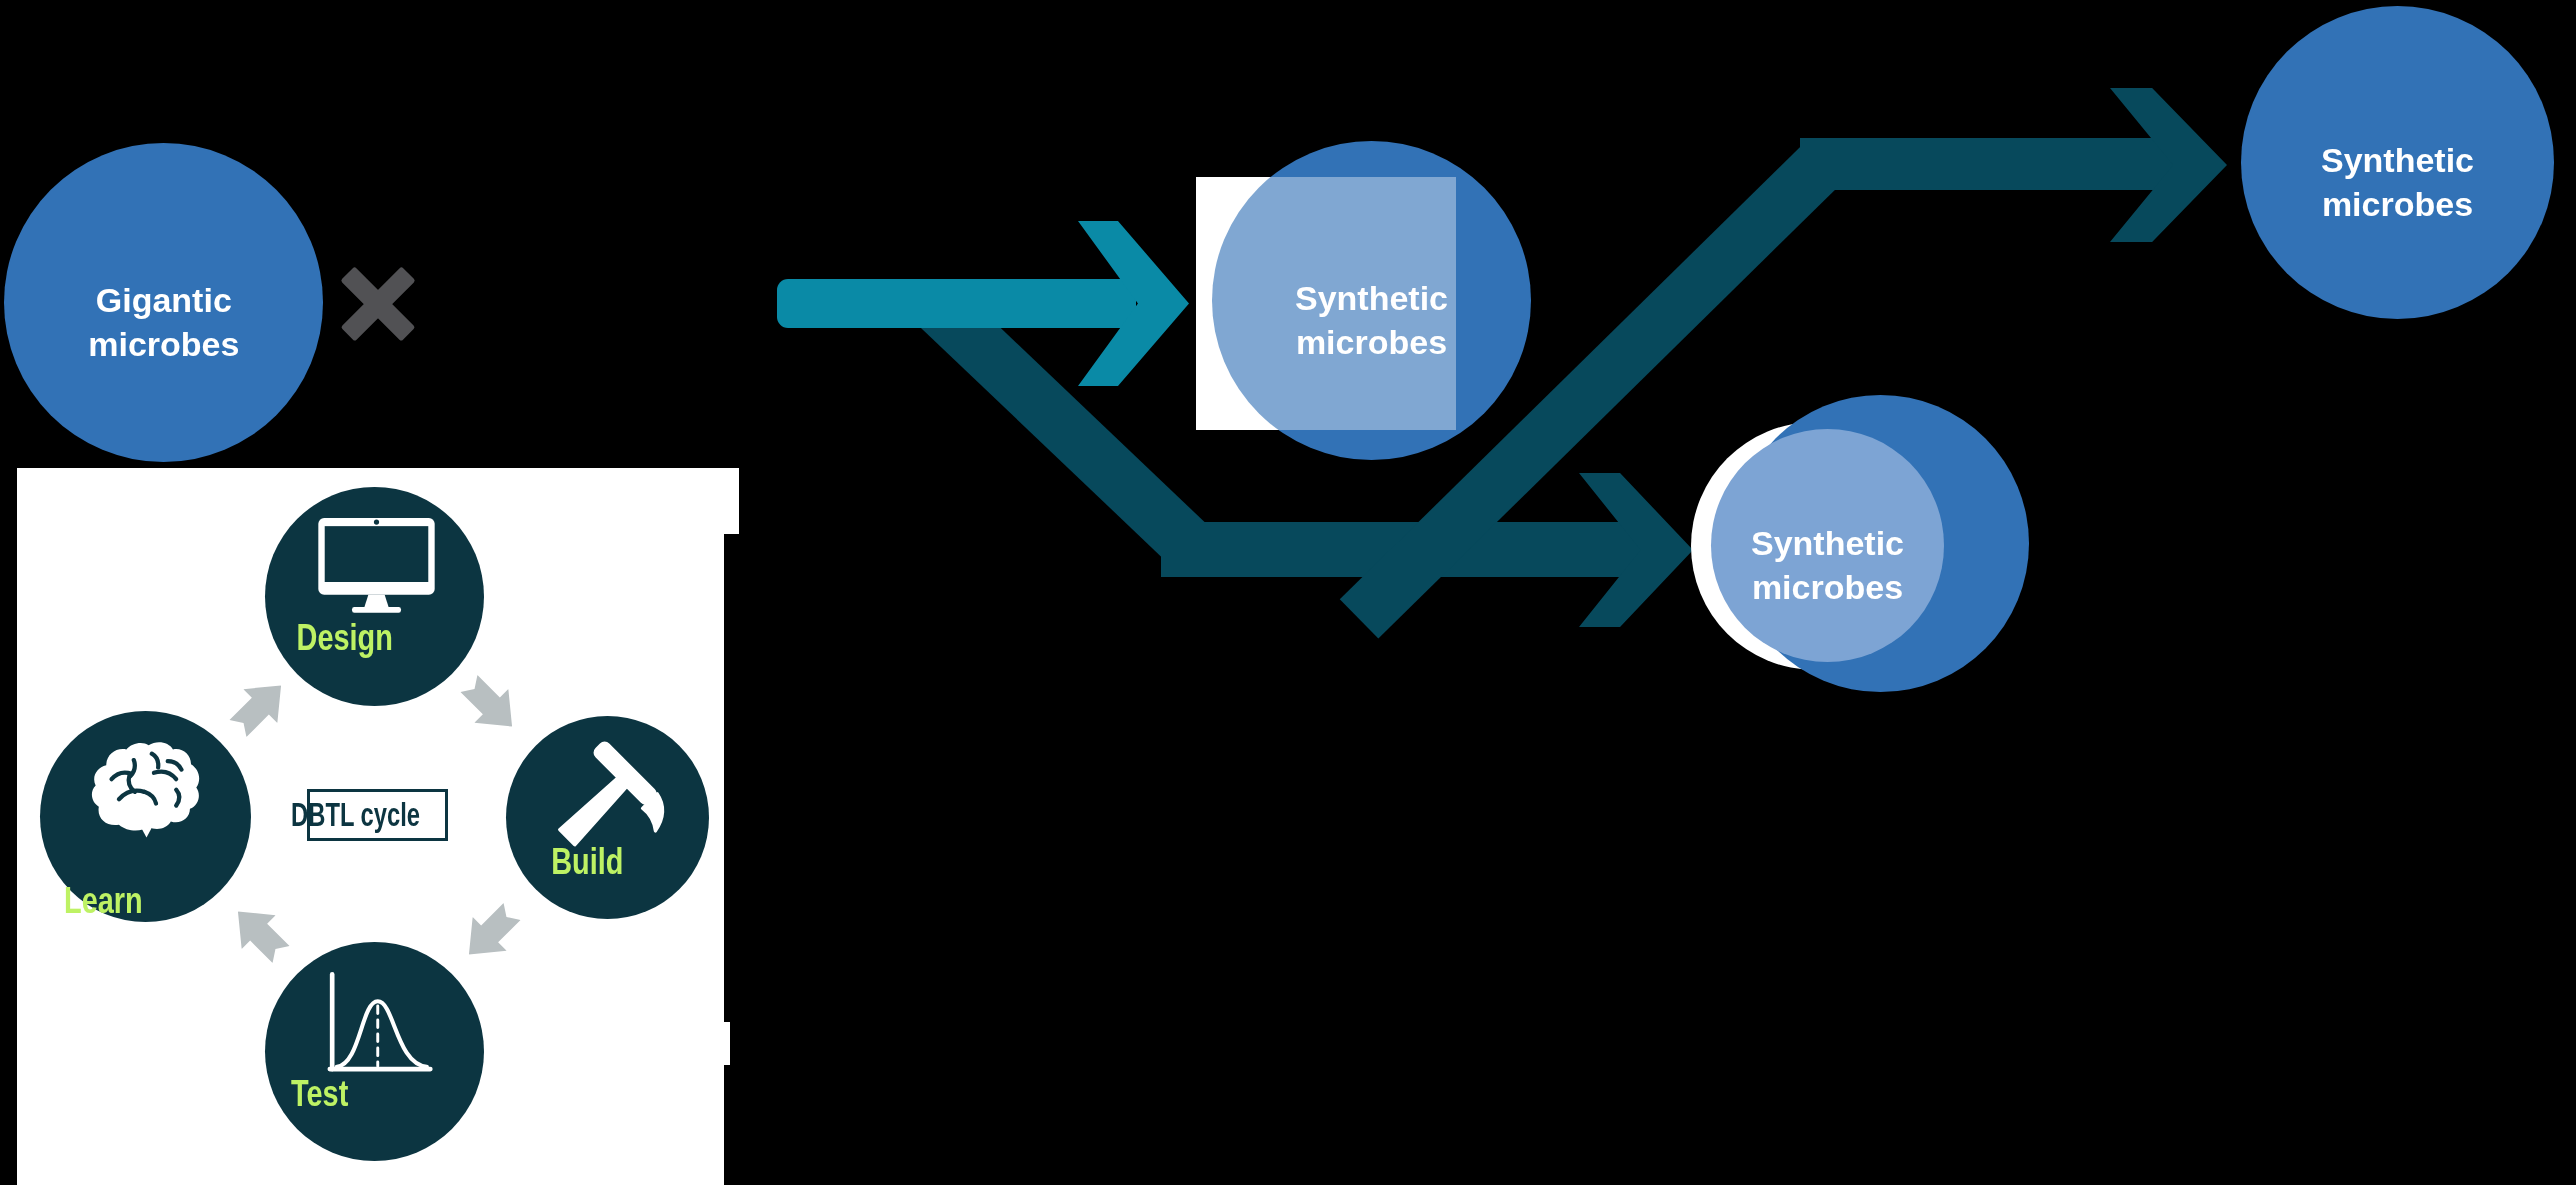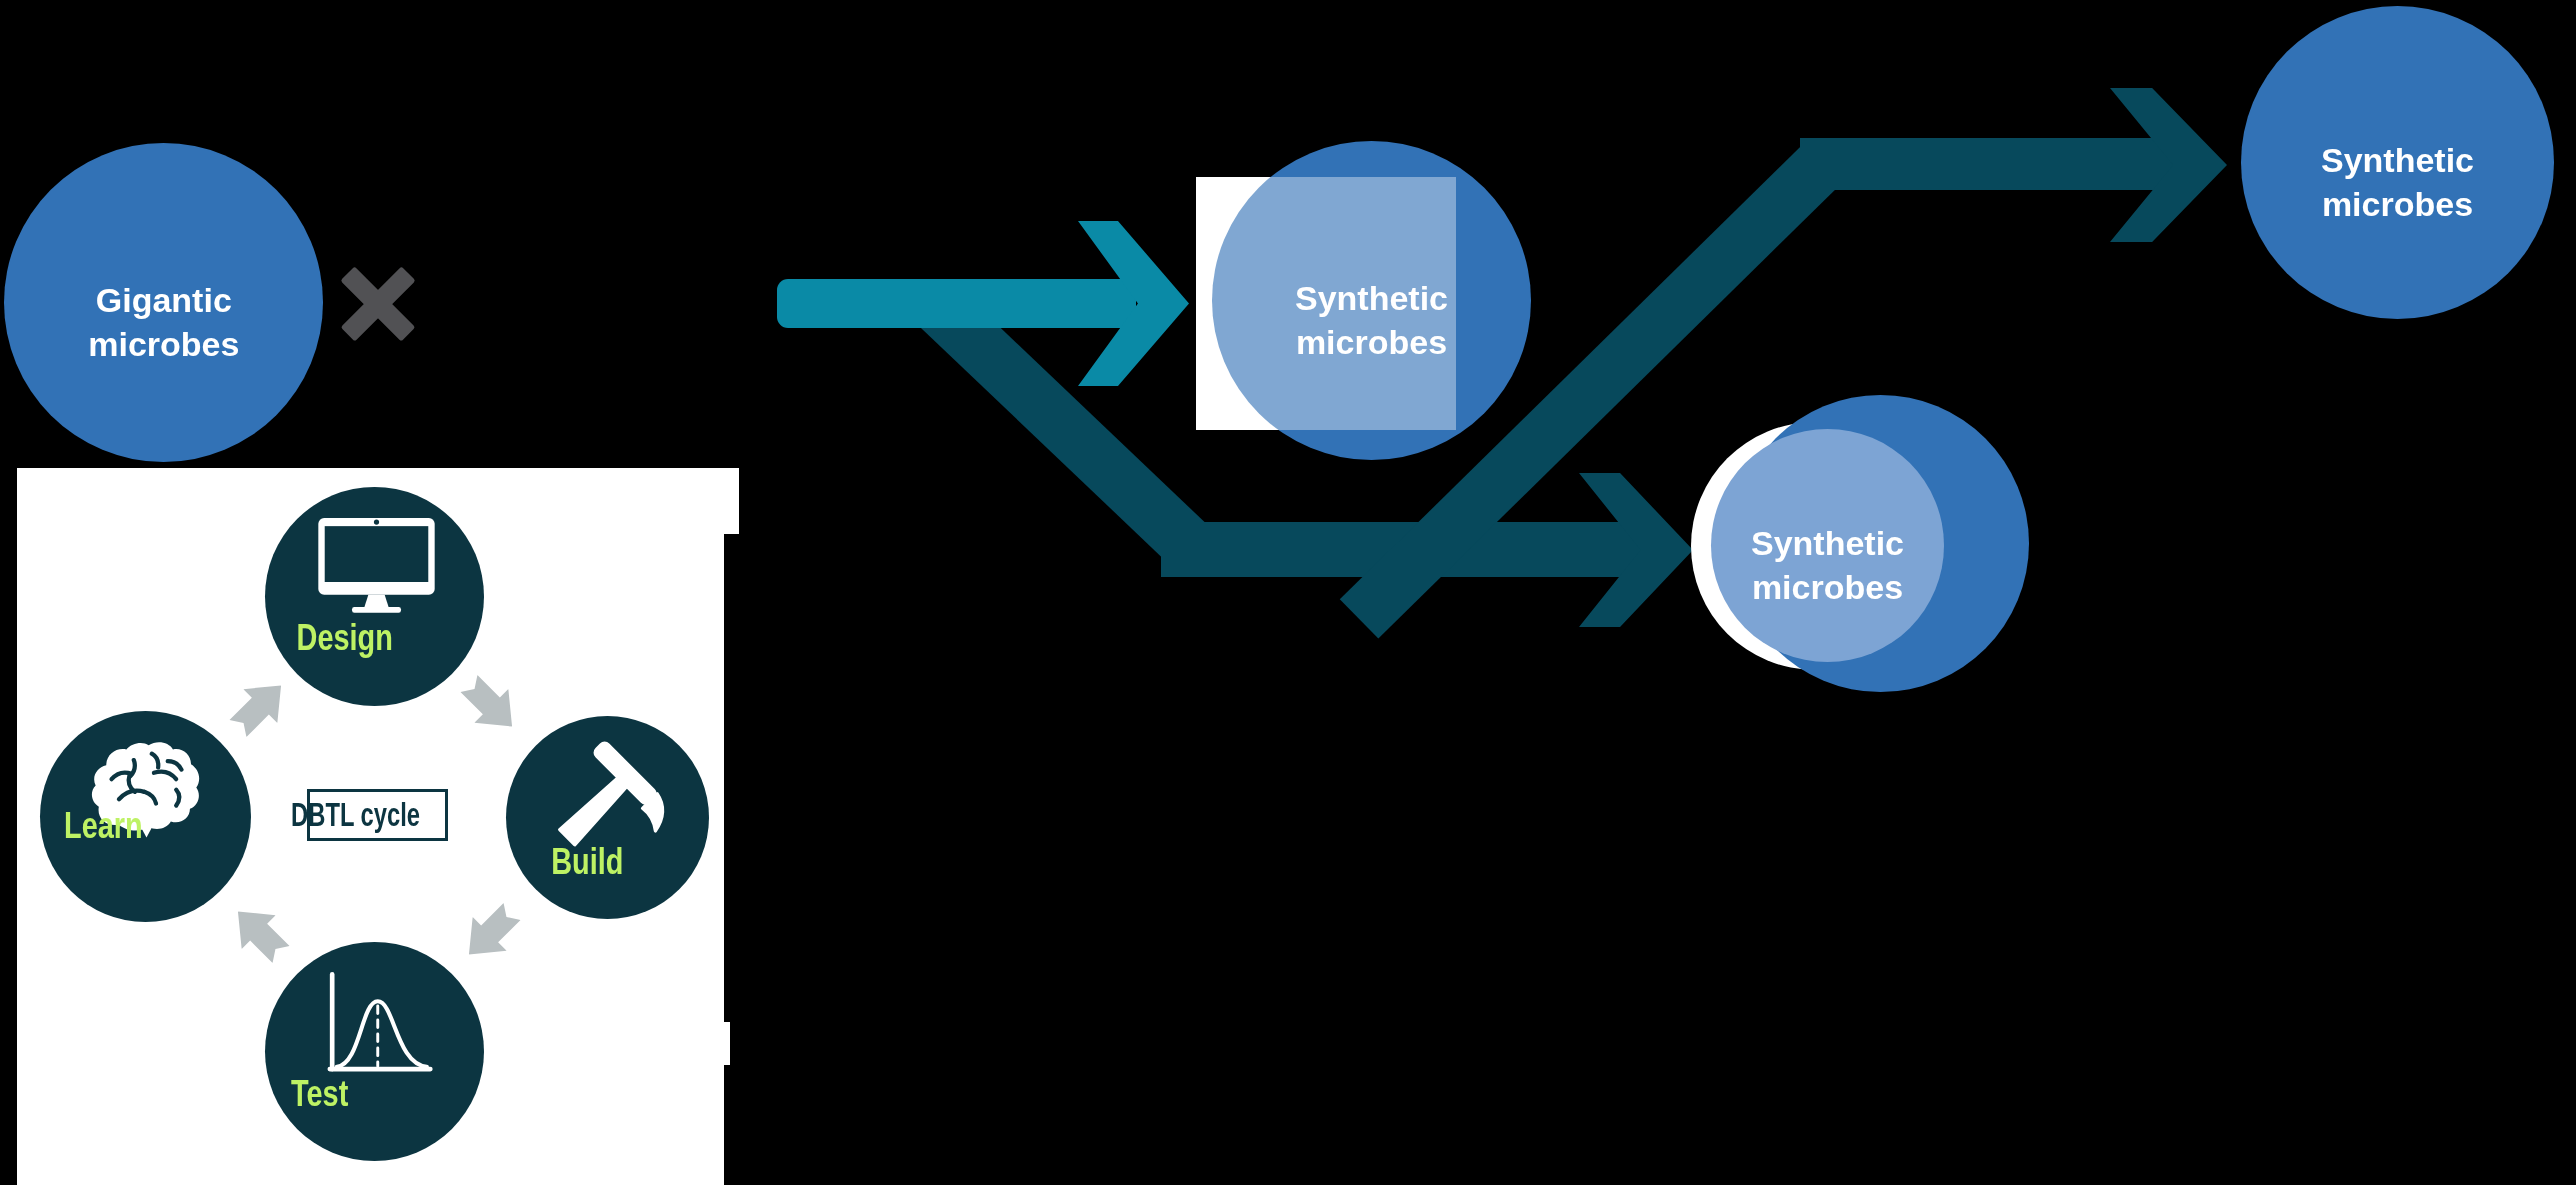--- a/index.html
+++ b/index.html
@@ -183,21 +183,21 @@
 
   <div class="dbtl-label" style="left:283px;top:619px;">
     <span class="condense">Design</span>
   </div>
   <div class="dbtl-label" style="left:541px;top:843px;">
     <span class="condense">Build</span>
   </div>
   <div class="dbtl-label" style="left:283px;top:1075px;">
     <span class="condense">Test</span>
   </div>
-  <div class="dbtl-label" style="left:53px;top:807px;">
+  <div class="dbtl-label" style="left:53px;top:882px;">
     <span class="condense">Learn</span>
   </div>
 
   <div class="dbtl-title-box">
     <span class="condense" style="transform:scaleX(0.72);">DBTL cycle</span>
   </div>
 
 </div>
 
 

